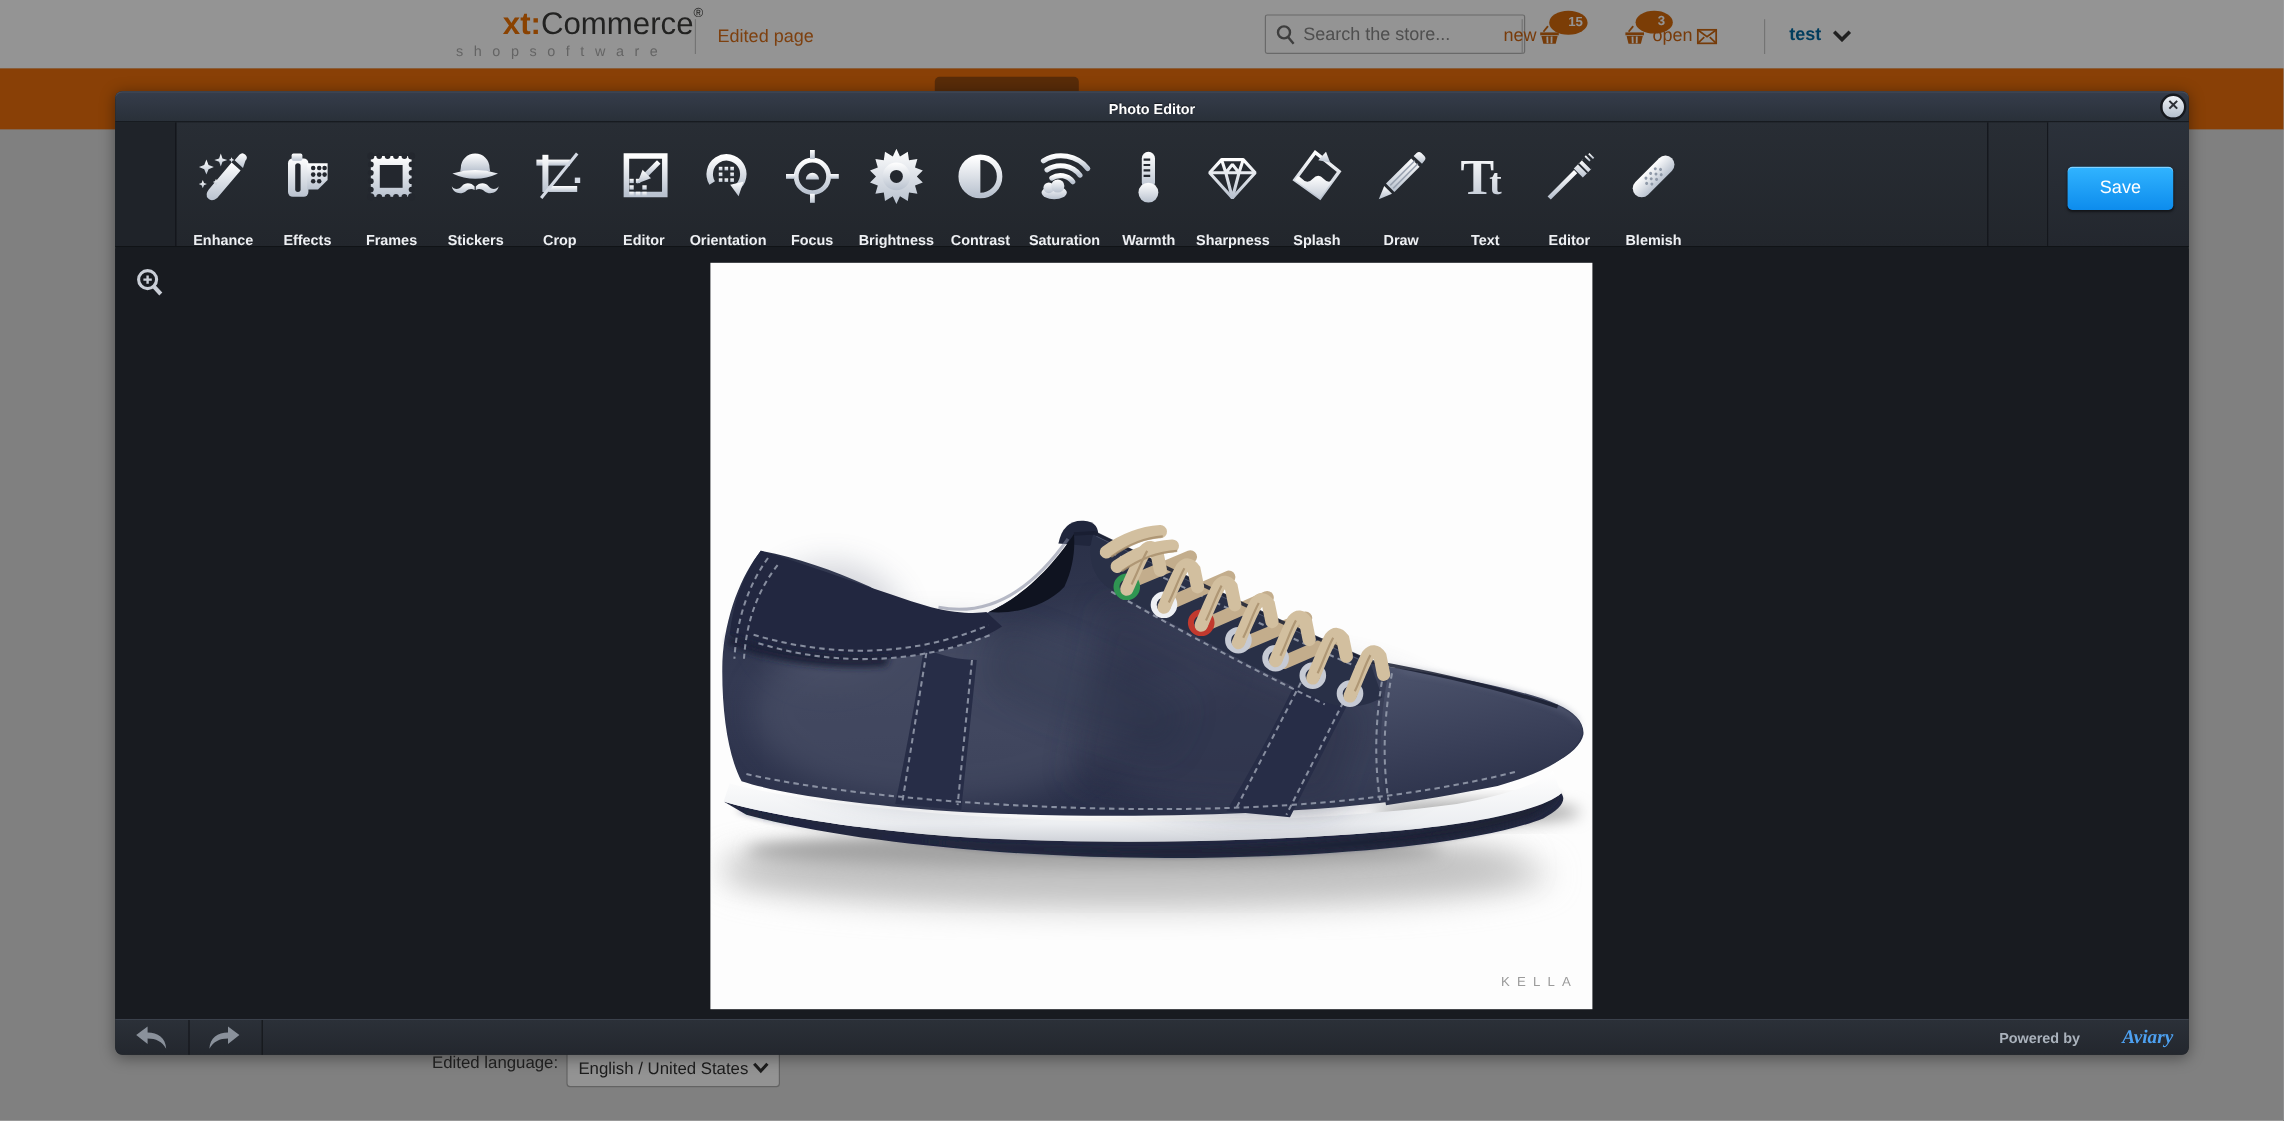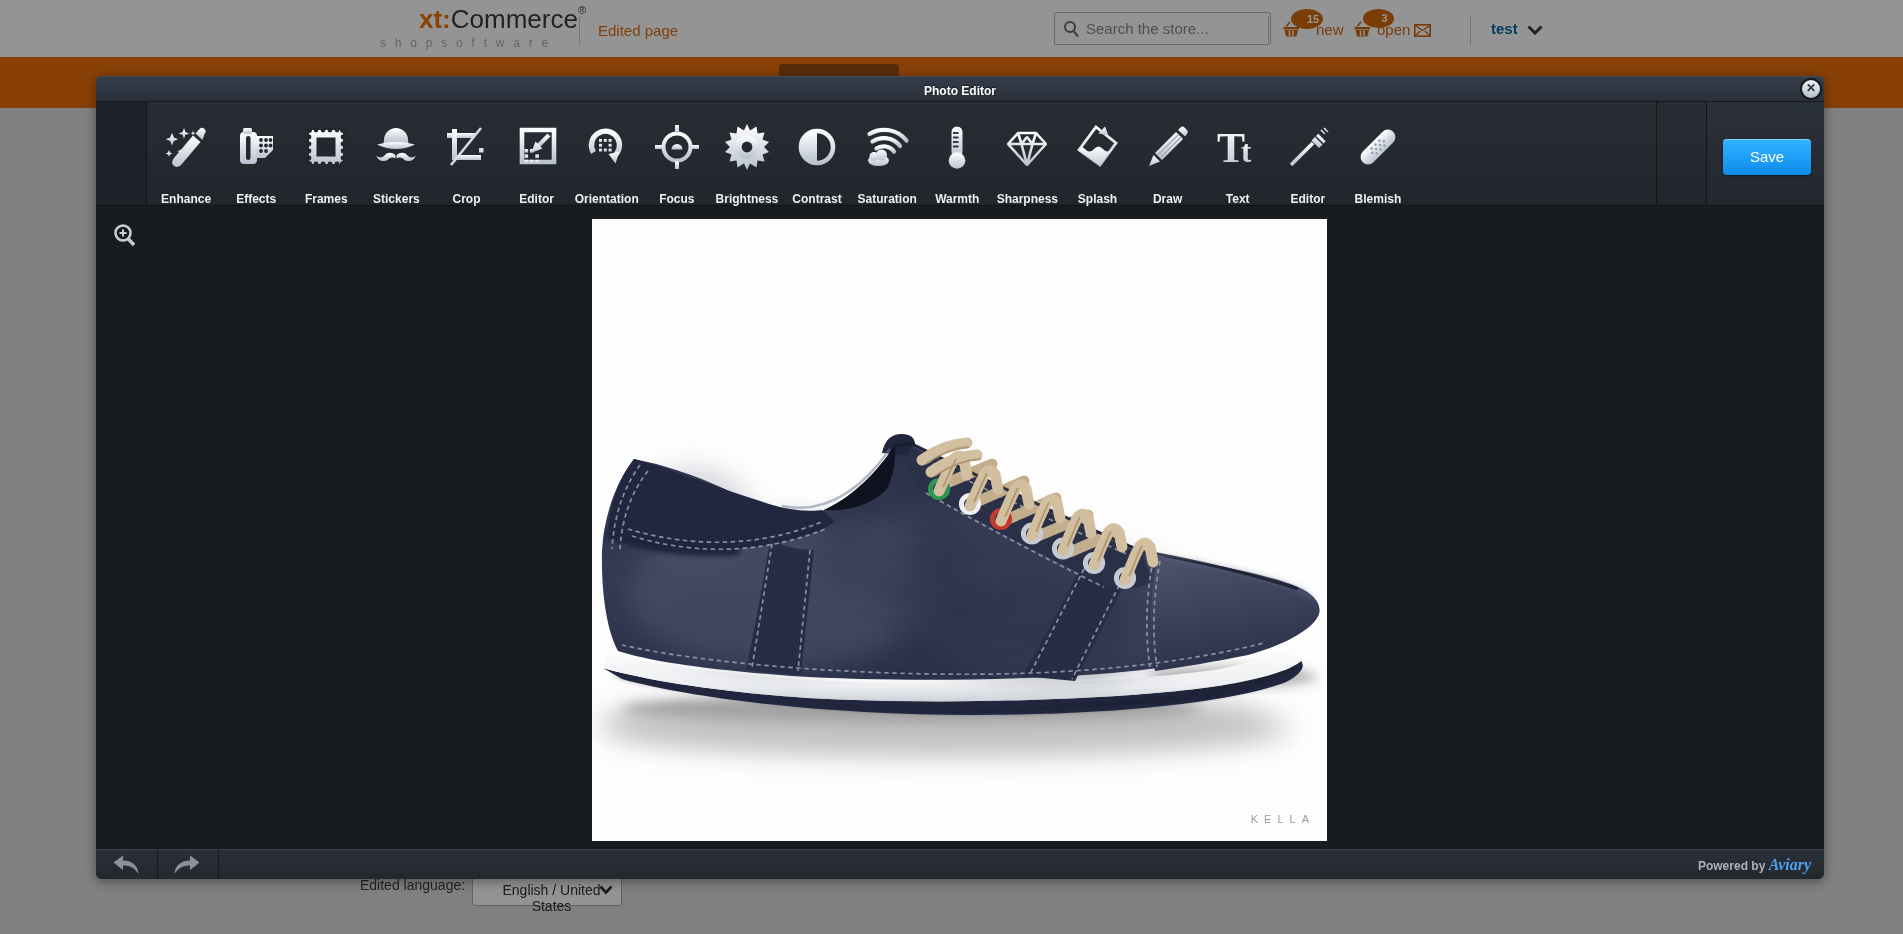--- a/index.html
+++ b/index.html
@@ -20,22 +20,22 @@
   .search svg{position:absolute;left:8px;top:7px;}
   .hicons{position:absolute;top:0;left:0;}
   .badge{position:absolute;background:#d4690b;color:#fff;border-radius:50%;
          font-size:11px;font-weight:bold;text-align:center;padding-left:12px;}
   .hlabel{position:absolute;font-size:15px;color:#cf6612;}
   .testlbl{position:absolute;left:1491px;top:20px;font-size:15px;font-weight:bold;color:#0369a1;}
   .obar{position:absolute;top:57px;left:0;width:1903px;height:51px;background:#ed6f0b;}
   .otab{position:absolute;top:64px;left:779px;width:120px;height:30px;background:#9a4c11;border-radius:4px 4px 0 0;}
   .botstrip{position:absolute;top:108px;left:0;width:1903px;height:826px;background:#dcdcdc;}
   .editlang{position:absolute;left:360px;top:877px;font-size:14px;color:#3c3c3c;}
-  .langsel{position:absolute;left:472px;top:874px;width:150px;height:32px;background:#fdfdfd;
-           border:1px solid #ababab;border-radius:3px;box-sizing:border-box;text-align:center;}
+  .langsel{position:absolute;left:472px;top:874px;width:178px;height:32px;background:#fdfdfd;
+           border:1px solid #ababab;border-radius:3px;box-sizing:border-box;}
   .langsel span{position:absolute;left:9px;top:7px;font-size:14px;color:#333;}
   
   .dim{position:absolute;top:0;left:0;width:1903px;height:934px;background:rgba(0,0,0,0.42);}
   
   .modal{position:absolute;left:96px;top:76px;width:1728px;height:803px;border-radius:6px;
          background:#1a1e23;box-shadow:0 2px 12px rgba(0,0,0,0.4);}
   .mtitle{position:absolute;top:0;left:0;width:1728px;height:25px;border-radius:6px 6px 0 0;
           background:linear-gradient(#363d4b,#293039);border-bottom:1px solid #15181d;
           text-align:center;font-size:12px;font-weight:bold;color:#fff;line-height:31px;box-shadow:inset 0 1px 0 #454c5a;
           text-shadow:0 -1px 1px rgba(0,0,0,.6);}
@@ -58,21 +58,21 @@
            line-height:36px;box-shadow:inset 0 1px 0 rgba(255,255,255,.4), 0 1px 2px rgba(0,0,0,.5);}
   .mcanvas{position:absolute;top:131px;left:0;width:1728px;height:642px;background:#181b20;}
   .photo{position:absolute;left:496px;top:12px;width:735px;height:622px;background:#fdfdfd;}
   .zoomico{position:absolute;left:17px;top:16px;}
   .mbot{position:absolute;top:773px;left:0;width:1728px;height:30px;border-radius:0 0 6px 6px;
         background:linear-gradient(#2b3038,#23272e);border-top:1px solid #3a414b;box-sizing:border-box;}
   .mbot .c1{position:absolute;left:0;top:0;width:61px;height:29px;border-right:1px solid #14171b;}
   .mbot .c2{position:absolute;left:62px;top:0;width:60px;height:29px;border-right:1px solid #14171b;}
   .poweredby{position:absolute;right:13px;top:6px;font-size:12px;font-weight:bold;color:#aab2bc;}
   .poweredby .av{font-family:"Liberation Serif",serif;font-style:italic;font-weight:bold;
-                 color:#4da0f0;font-size:16px;}
+                 color:#4da0f0;font-size:16px;margin-left:32px;}
   .kella{position:absolute;right:12px;bottom:16px;font-size:11px;letter-spacing:6px;color:#9b9b9b;}
 </style>
 </head>
 <body>
 
   <div class="hdr">
     <div class="logo">
       <div class="l1"><b>xt:</b>Commerce<span class="reg">®</span></div>
       <div class="l2">shopsoftware</div>
     </div>
@@ -91,21 +91,21 @@
         <rect x="0.5" y="6" width="15.5" height="2.4"></rect>
         <path d="M1.5 9 H15 L13.4 15.5 H3.1 Z"></path>
       </g>
       <path d="M3.2 5.5 L7 0.8" stroke="#cb660f" stroke-width="1.5" fill="none"></path>
       <g stroke="#ffffff" stroke-width="1.5">
         <line x1="6.4" y1="9.5" x2="6.6" y2="15"></line>
         <line x1="10" y1="9.5" x2="9.9" y2="15"></line>
       </g>
     </svg>
     <div class="badge" style="left:1291px;top:9px;width:20px;height:20px;line-height:20px;">15</div>
-    <div class="hlabel" style="left:1316px;top:21px;">new</div>
+    <div class="hlabel" style="left:1253px;top:21px;">new</div>
     <svg class="hicons" style="left:1354px;top:21px;" width="17" height="16" viewBox="0 0 17 16">
       <g fill="#cb660f">
         <rect x="0.5" y="6" width="15.5" height="2.4"></rect>
         <path d="M1.5 9 H15 L13.4 15.5 H3.1 Z"></path>
       </g>
       <path d="M3.2 5.5 L7 0.8" stroke="#cb660f" stroke-width="1.5" fill="none"></path>
       <g stroke="#ffffff" stroke-width="1.5">
         <line x1="6.4" y1="9.5" x2="6.6" y2="15"></line>
         <line x1="10" y1="9.5" x2="9.9" y2="15"></line>
       </g>

